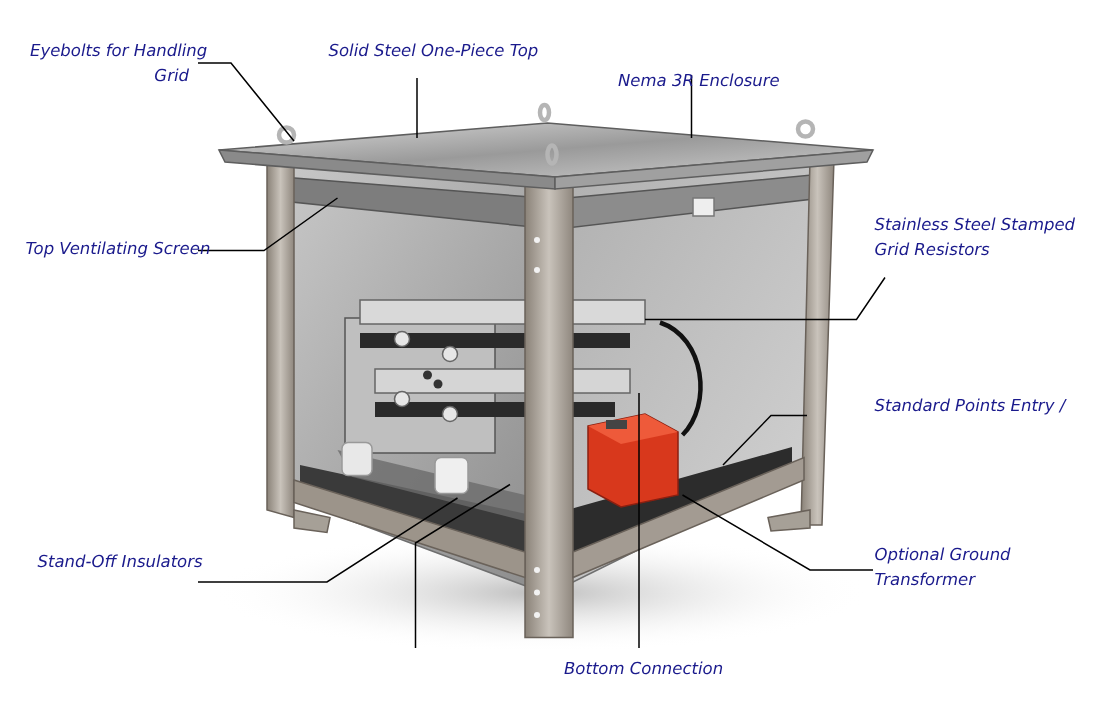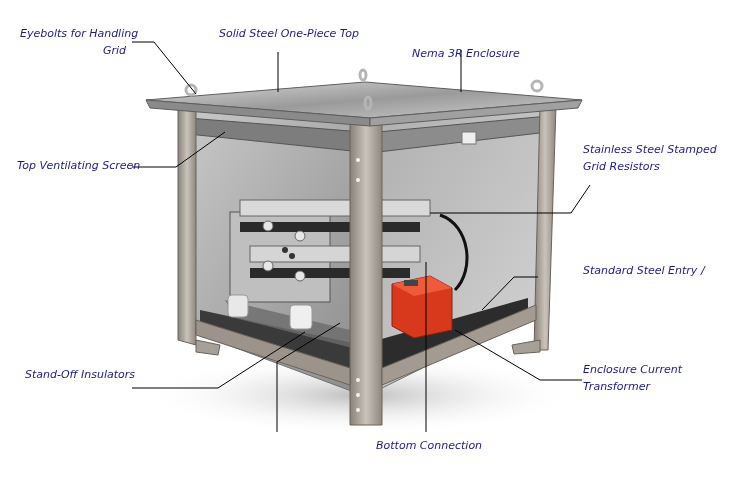--- a/index.html
+++ b/index.html
@@ -140,25 +140,25 @@
   <div class="label" style="left:17px;top:157px;">
     <div>Top Ventilating Screen</div>
   </div>
 
   <div class="label" style="left:583px;top:141px;">
     <div>Stainless Steel Stamped</div>
     <div>Grid Resistors</div>
   </div>
 
   <div class="label" style="left:583px;top:262px;">
-    <div>Standard Steel Entry /</div>
+    <div>Standard Points Entry /</div>
   </div>
 
   <div class="label" style="left:583px;top:361px;">
-    <div>Enclosure Current</div>
+    <div>Optional Ground</div>
     <div>Transformer</div>
   </div>
 
   <div class="label" style="left:25px;top:366px;">
     <div>Stand-Off Insulators</div>
   </div>
 
 
   <div class="label" style="left:376px;top:437px;">
     <div>Bottom Connection</div>

